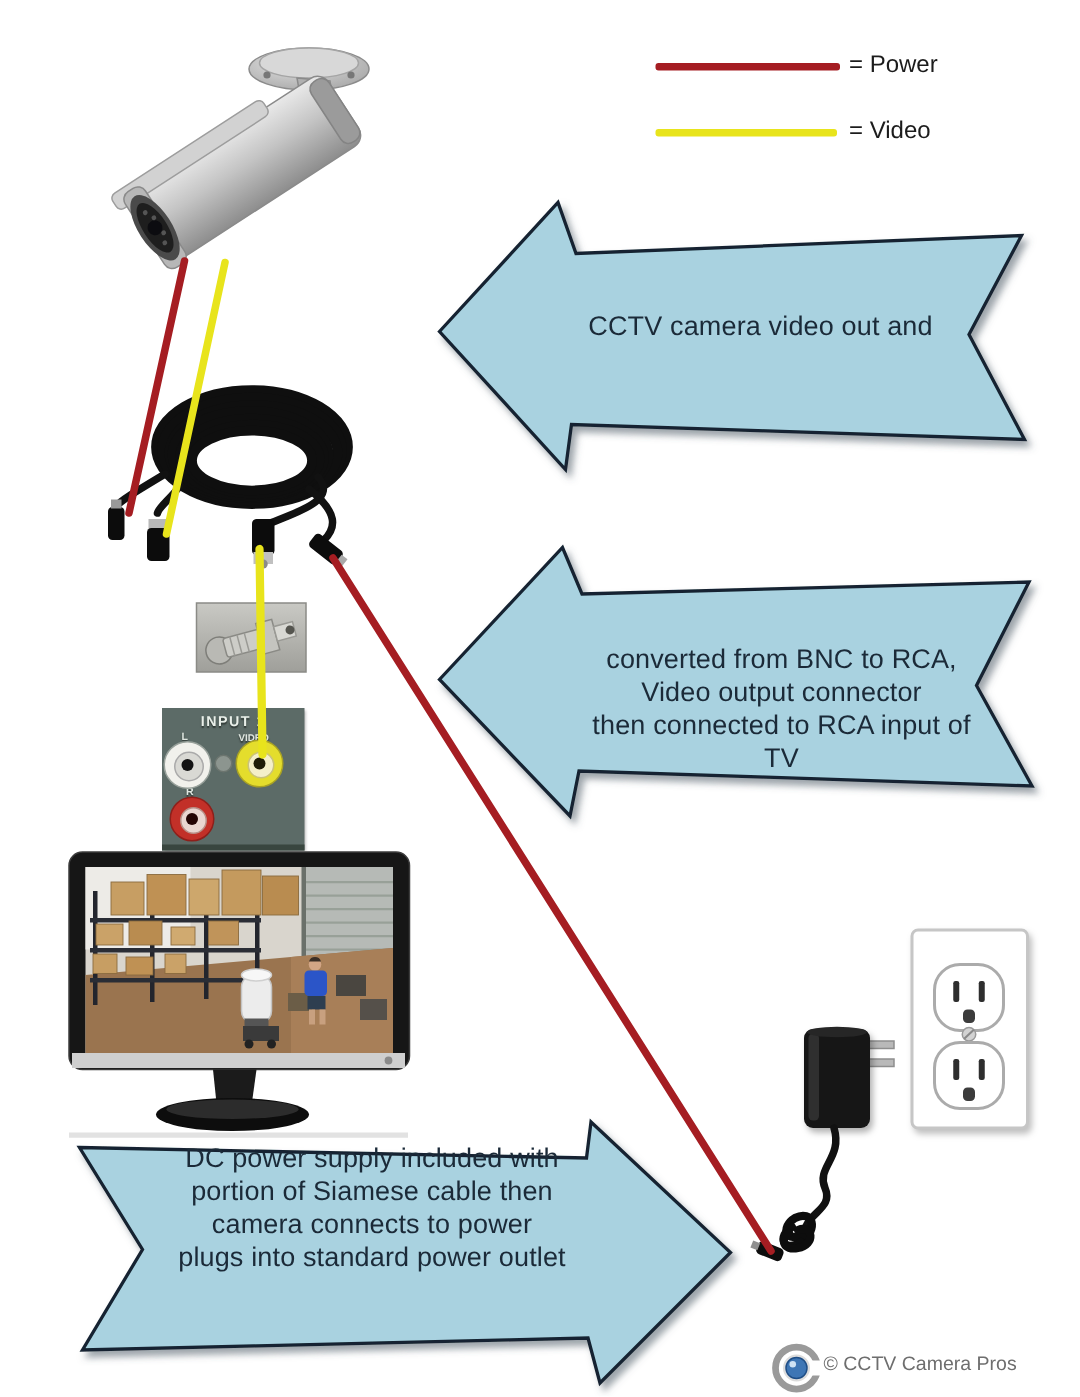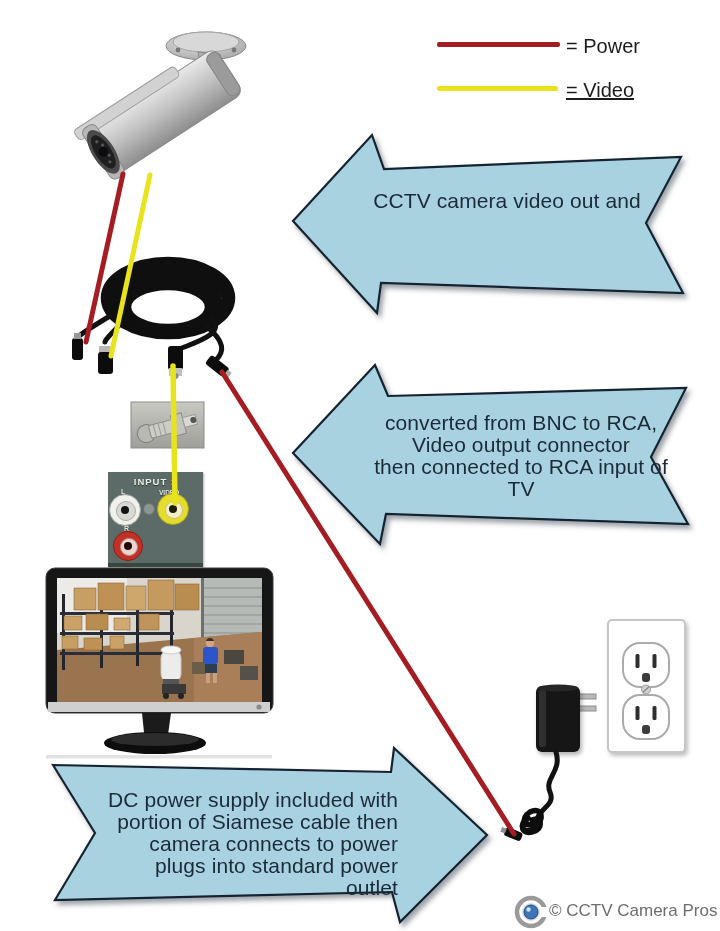--- a/index.html
+++ b/index.html
@@ -4,40 +4,40 @@
 <style>
   html,body{margin:0;padding:0;background:#fff;}
   #stage{position:relative;width:720px;height:931px;background:#fff;overflow:hidden;
          font-family:"Liberation Sans",sans-serif;}
   .abs{position:absolute;}
   svg{display:block;overflow:visible;}
 
   
   #arrow-layer{left:0;top:0;width:720px;height:931px;z-index:1;}
   .callout-poly{stroke:#142430;stroke-width:2.2;stroke-linejoin:miter;}
-  .callout-text{z-index:2;text-align:center;color:#1b2a38;font-size:21px;line-height:22px;
-                font-weight:400;letter-spacing:.1px;}
+  .callout-text{z-index:2;text-align:center;color:#1b2a38;font-size:18px;line-height:22px;
+                font-weight:400;letter-spacing:.1px;margin-top:16px;}
 
   
   .legend-swatch{height:5px;border-radius:2px;z-index:3;}
-  .legend-label{font-size:20px;color:#1c1c1c;z-index:3;text-align:center;}
+  .legend-label{font-size:16px;color:#1c1c1c;z-index:3;text-align:center;}
 
   
   #input-panel{left:108px;top:472px;width:95px;height:91px;background:#5c6b67;
                border-bottom:4px solid #39463f;box-shadow:1px 1px 2px rgba(0,0,0,.3);z-index:4;}
   #input-panel .ptitle{position:absolute;left:0;top:4px;width:100%;text-align:center;
         color:#e9efe9;font-size:9.5px;font-weight:bold;letter-spacing:1px;text-shadow:0 1px 1px #2c3531;}
   .jack{position:absolute;border-radius:50%;}
   .jack-label{position:absolute;color:#dfe6e0;font-size:7px;font-weight:bold;text-shadow:0 1px 1px #2c3531;}
 
   
   #line-layer{left:0;top:0;width:720px;height:931px;z-index:6;pointer-events:none;}
 
   .item{z-index:5;}
-  #footer-credit{left:549px;top:901px;font-size:17px;color:#6e6e6e;z-index:5;}
+  #footer-credit{left:549px;top:901px;font-size:13px;color:#6e6e6e;z-index:5;}
 </style>
 </head>
 <body>
 
 <div id="stage">
 
   <svg id="arrow-layer" class="abs" width="720" height="931" viewBox="0 0 720 931">
     <defs>
       <filter id="ash" x="-20%" y="-20%" width="150%" height="150%">
         <feDropShadow dx="3" dy="4" stdDeviation="2.5" flood-color="#4b5a63" flood-opacity="0.55"></feDropShadow>
@@ -50,31 +50,31 @@
 
   <div class="abs callout-text" style="left:357px;top:190px;width:300px;">
     <div>CCTV camera video out and</div>
   </div>
   <div class="abs callout-text" style="left:371px;top:412px;width:300px;">
     <div>converted from BNC to RCA,</div>
     <div>Video output connector</div>
     <div>then connected to RCA input of</div>
     <div>TV</div>
   </div>
-  <div class="abs callout-text" style="left:98px;top:789px;width:300px;text-align:right;">
+  <div class="abs callout-text" style="left:98px;top:745px;width:300px;">
     <div>DC power supply included with</div>
     <div>portion of Siamese cable then</div>
     <div>camera connects to power</div>
     <div>plugs into standard power outlet</div>
   </div>
 
   <div class="abs legend-swatch" style="left: 437px; top: 42px; width: 123px; background: rgb(165, 29, 34);"></div>
   <div class="abs legend-label" style="left:566px;top:35px;">= Power</div>
   <div class="abs legend-swatch" style="left: 437px; top: 86px; width: 121px; background: rgb(232, 228, 28);"></div>
-  <div class="abs legend-label" style="left:566px;top:79px;text-decoration:underline;">= Video</div>
+  <div class="abs legend-label" style="left:566px;top:79px;">= Video</div>
 
   <svg class="abs item" style="left:66px;top:20px;" width="212" height="162" viewBox="0 0 212 162">
     <defs>
       <linearGradient id="camg" x1="0" y1="0" x2="0" y2="1">
         <stop offset="0" stop-color="#e9e9e9"></stop>
           <stop offset=".45" stop-color="#c4c4c4"></stop>
         <stop offset="1" stop-color="#8d8d8d"></stop>
       </linearGradient>
       <radialGradient id="mountg" cx=".4" cy=".35" r=".9">
         <stop offset="0" stop-color="#e3e3e3"></stop>

